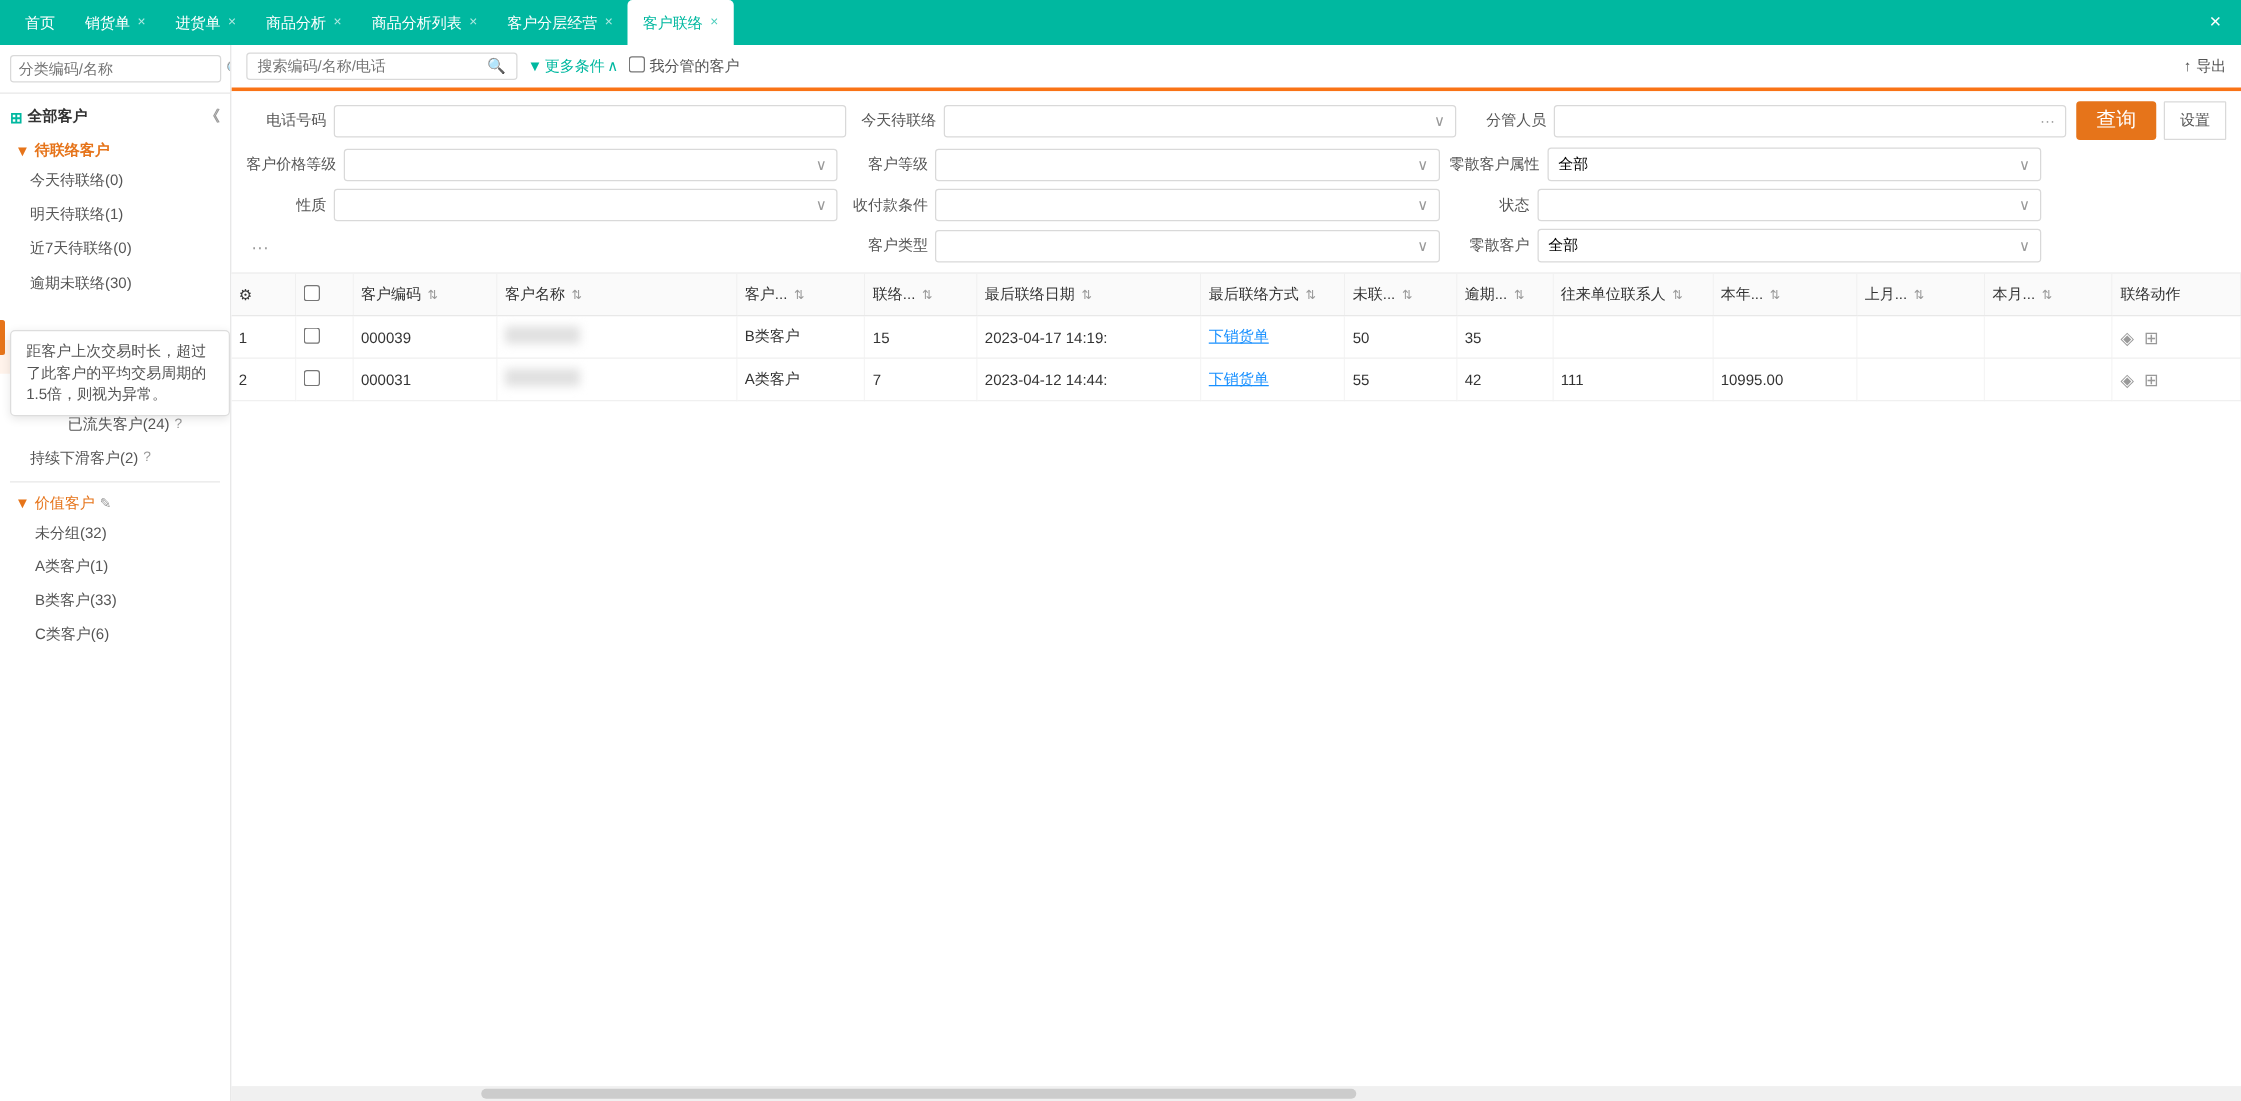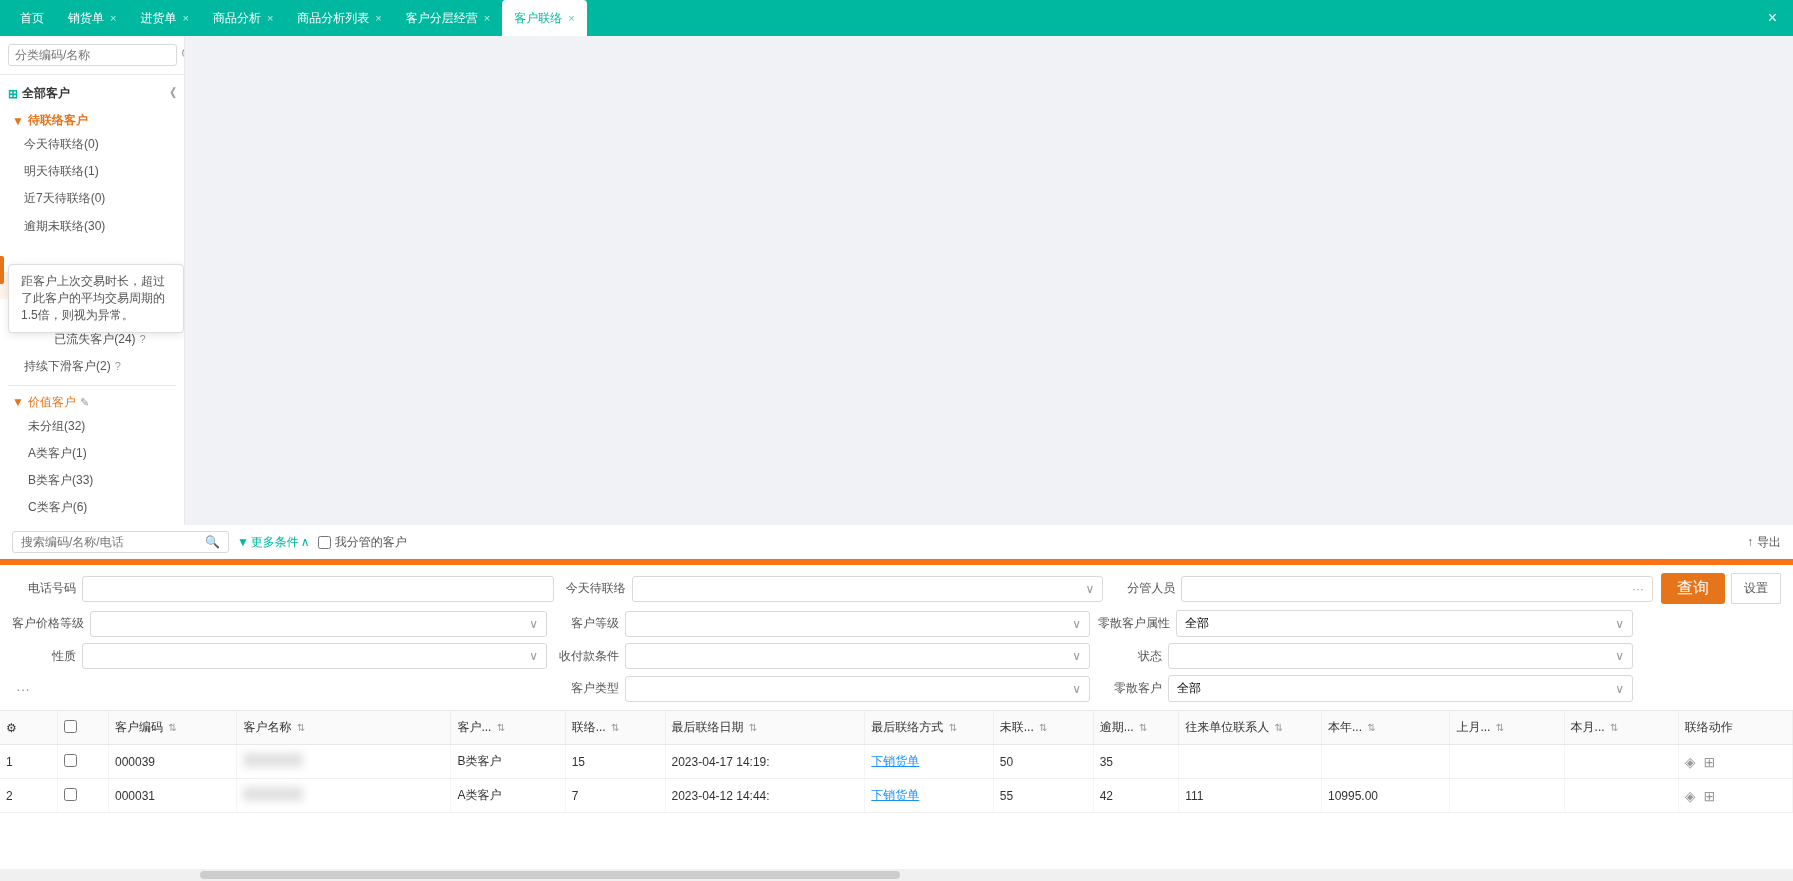--- a/index.html
+++ b/index.html
@@ -22,21 +22,21 @@
       background: white; color: #00b8a0; border-radius: 4px 4px 0 0;
     }
     .top-nav .nav-item .close-x {
       margin-left: 6px; font-size: 11px; opacity: 0.7; cursor: pointer;
     }
     .top-nav .spacer { flex: 1; }
     .top-nav .top-close { font-size: 16px; cursor: pointer; color: white; padding: 0 8px; }
 
     
     .main-layout {
-      display: flex; height: calc(881px - 36px); overflow: hidden; flex-direction: column;
+      display: flex; height: calc(881px - 36px); overflow: hidden;
     }
 
     
     .sidebar {
       width: 185px; background: white; border-right: 1px solid #e8e8e8;
       display: flex; flex-direction: column; overflow: hidden;
       flex-shrink: 0;
     }
     .sidebar-search {
       display: flex; align-items: center; padding: 8px;
@@ -98,40 +98,40 @@
 
     
     .content-area {
       flex: 1; display: flex; flex-direction: column; overflow: hidden;
       background: #f5f5f5;
     }
 
     
     .filter-bar {
       background: white; padding: 6px 12px;
-      border-bottom: 6px solid #f97316;
+      border-bottom: 3px solid #f97316;
       display: flex; align-items: center; gap: 8px;
       flex-wrap: wrap;
     }
     .filter-search {
       display: flex; align-items: center;
       border: 1px solid #d9d9d9; border-radius: 3px;
       padding: 3px 8px; background: white;
     }
     .filter-search input {
       border: none; outline: none; font-size: 12px;
       width: 180px; color: #999;
     }
     .filter-search .s-icon { color: #999; margin-left: 4px; }
     .more-conditions {
       display: flex; align-items: center; color: #00b8a0;
       cursor: pointer; gap: 2px;
     }
     .my-customers {
-      display: flex; align-items: center; gap: 4px; color: #555; cursor: pointer;
+      display: flex; align-items: flex-start; gap: 4px; color: #555; cursor: pointer;
     }
     .my-customers input[type=checkbox] { cursor: pointer; }
     .filter-spacer { flex: 1; }
     .export-btn {
       display: flex; align-items: center; gap: 4px;
       color: #555; cursor: pointer; font-size: 12px;
     }
 
     
     .advanced-filters {

